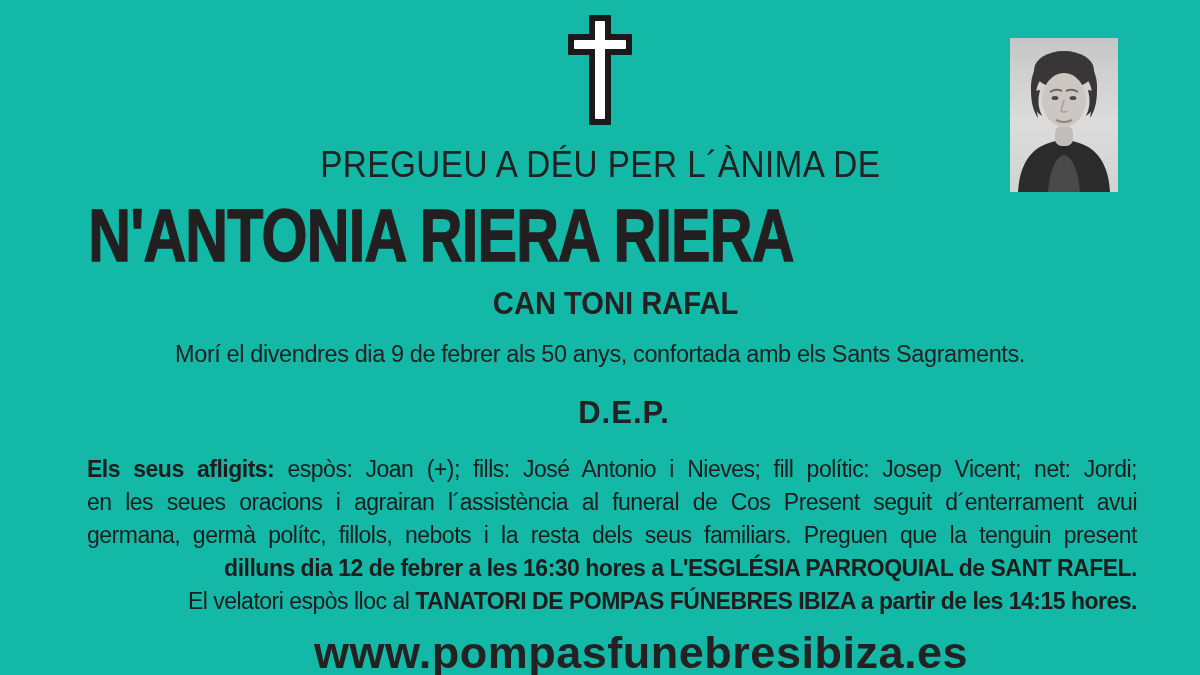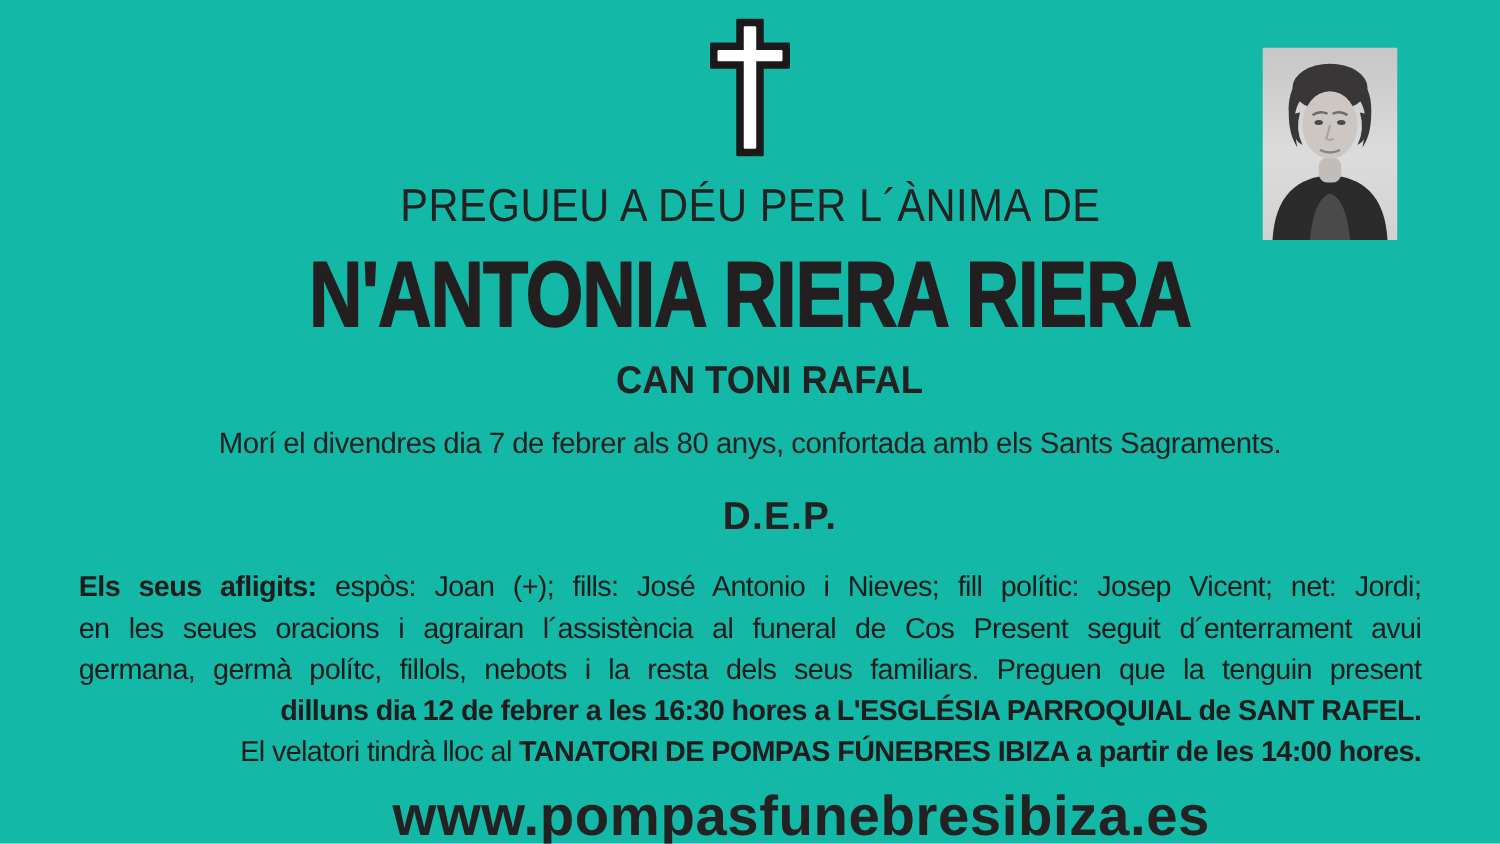--- a/index.html
+++ b/index.html
@@ -48,21 +48,20 @@
     display: inline-block;
     transform: scaleX(0.90);
     transform-origin: center;
   }
 
   .deceased-name {
     position: absolute;
     top: 193px;
     left: 0;
     width: 100%;
-    text-align: center;
     font-size: 74px;
     font-weight: 700;
     letter-spacing: -1px;
     color: #231f20;
     -webkit-text-stroke: 1.4px #231f20;
     white-space: nowrap;
   }
   .deceased-name .squeeze {
     display: inline-block;
     transform: scaleX(0.80);
@@ -119,20 +118,21 @@
   .para .line {
     line-height: 33px;
     height: 33px;
     white-space: nowrap;
     text-align: right;
   }
   .para .jline {
     text-align: justify;
     text-align-last: justify;
     white-space: normal;
+    margin-left: 24px;
   }
   .b { font-weight: 700; }
 
   .website {
     position: absolute;
     top: 627px;
     left: 0;
     width: 100%;
     text-align: center;
     font-size: 45px;
@@ -194,27 +194,27 @@
   </div>
 
   <div class="deceased-name">
     <span class="squeeze">N'ANTONIA RIERA RIERA</span>
   </div>
 
   <div class="house-name">
     <span class="squeeze">CAN TONI RAFAL</span>
   </div>
 
-  <div class="death-line">Morí el divendres dia 7 de febrer als 80 anys, confortada amb els Sants Sagraments.</div>
+  <div class="death-line">Morí el divendres dia 9 de febrer als 50 anys, confortada amb els Sants Sagraments.</div>
 
   <div class="dep">D.E.P.</div>
 
   <div class="para">
     <div class="line jline"><span class="b">Els seus afligits:</span><span> espòs: Joan (+);  fills: José Antonio i Nieves; fill polític: Josep Vicent; net: Jordi;</span></div>
     <div class="line jline">en les seues oracions i agrairan l´assistència al funeral de Cos Present seguit d´enterrament avui</div>
     <div class="line jline">germana, germà polítc, fillols, nebots i la resta dels seus familiars. Preguen que la tenguin present</div>
     <div class="line b">dilluns dia 12 de febrer a les 16:30 hores a L'ESGLÉSIA PARROQUIAL de SANT RAFEL.</div>
-    <div class="line"><span>El velatori tindrà lloc al </span><span class="b">TANATORI DE POMPAS FÚNEBRES IBIZA a partir de les 14:00 hores.</span></div>
+    <div class="line"><span>El velatori espòs lloc al </span><span class="b">TANATORI DE POMPAS FÚNEBRES IBIZA a partir de les 14:15 hores.</span></div>
   </div>
 
   <div class="website">www.pompasfunebresibiza.es</div>
 
 </div>
 
 </body></html>

